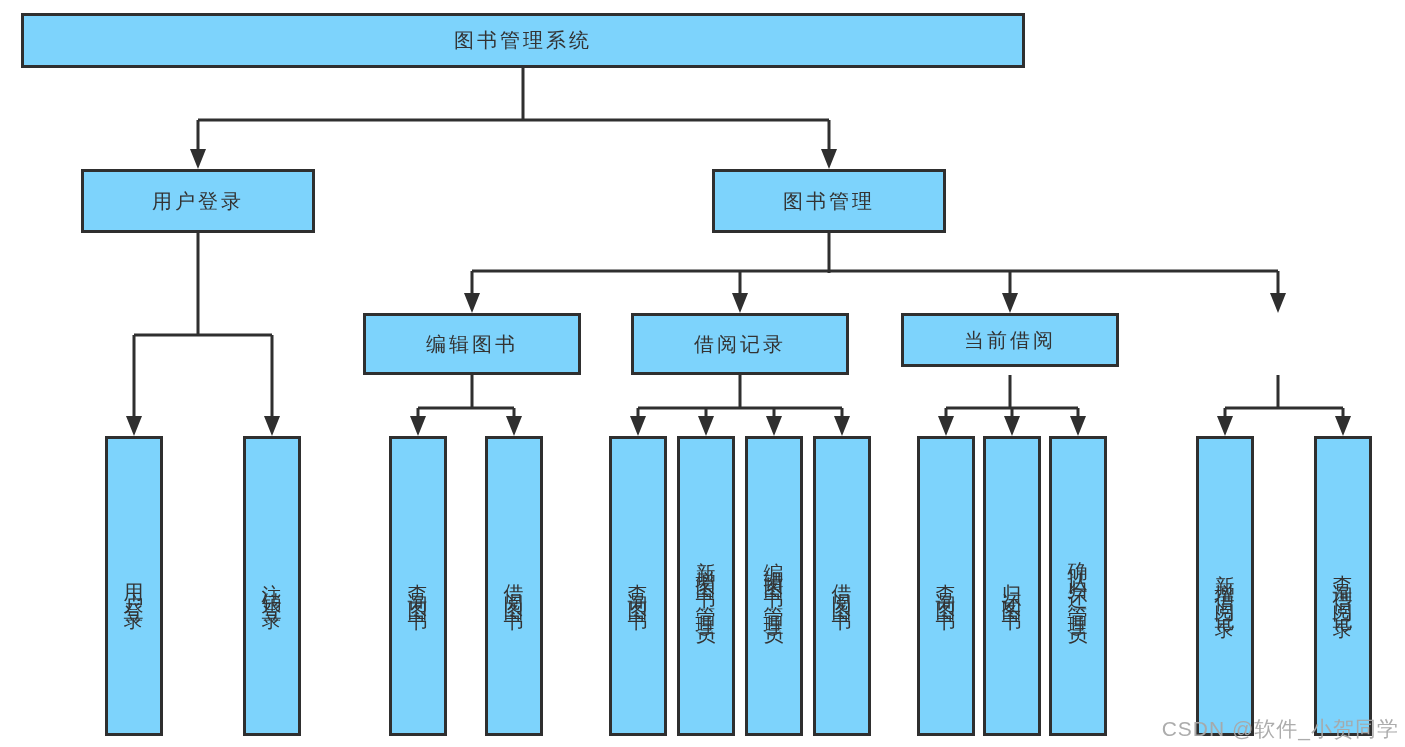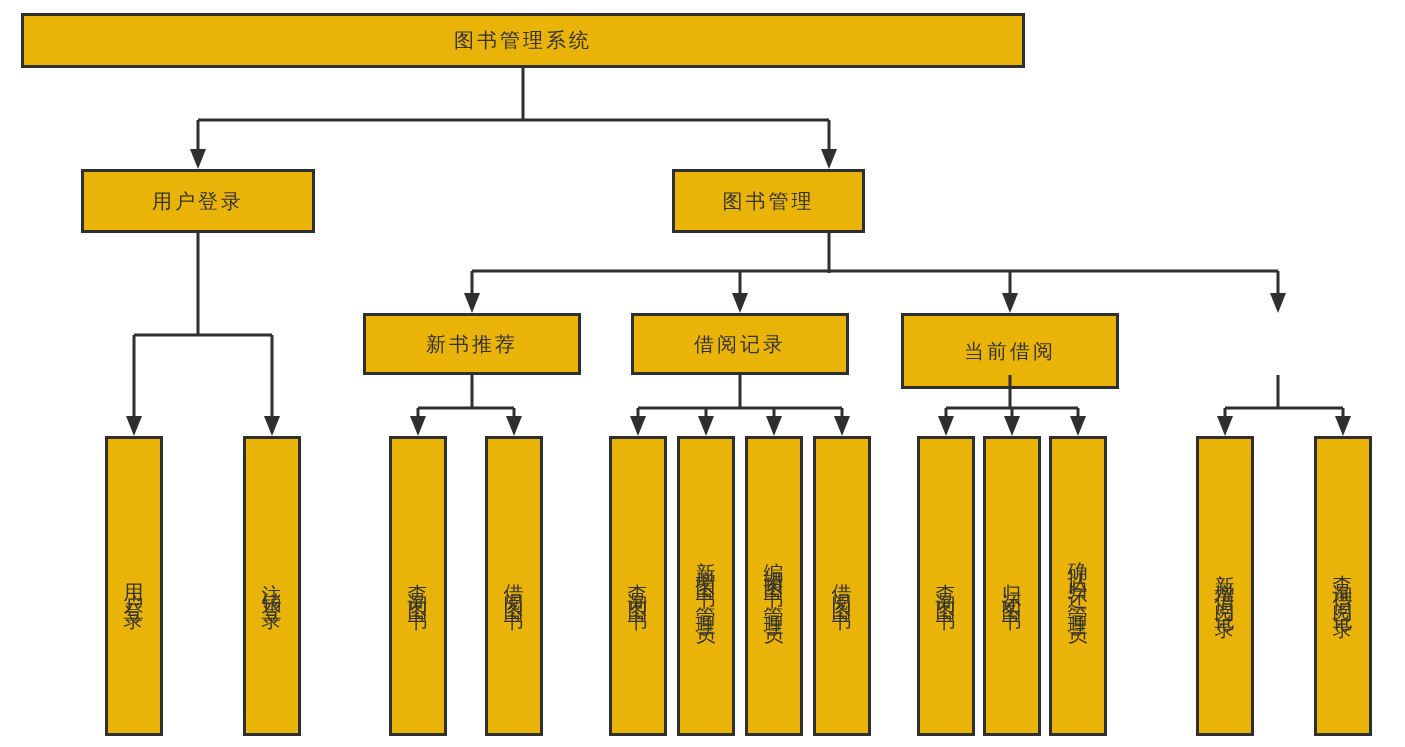--- a/index.html
+++ b/index.html
@@ -7,21 +7,21 @@
     position:relative;
     width:1405px;height:747px;
     background:#ffffff;
     font-family:"Liberation Sans","DejaVu Sans",sans-serif;
     overflow:hidden;
   }
   .b{
     position:absolute;
     box-sizing:border-box;
     border:3px solid #2f2f2f;
-    background:#eab308;
+    background:#7dd3fc;
     display:flex;
     align-items:center;
     justify-content:center;
     color:#333333;
   }
   .lbl{
     font-size:20px;
     letter-spacing:3px;
     color:#333333;
     white-space:nowrap;
@@ -58,31 +58,31 @@
 
 <div id="canvas">
 
   <div class="b" style="left:21px;top:13px;width:1004px;height:55px">
     <span class="lbl">图书管理系统</span>
   </div>
 
   <div class="b" style="left:81px;top:169px;width:234px;height:64px">
     <span class="lbl">用户登录</span>
   </div>
-  <div class="b" style="left:672px;top:169px;width:193px;height:64px">
+  <div class="b" style="left:712px;top:169px;width:234px;height:64px">
     <span class="lbl">图书管理</span>
   </div>
 
   <div class="b" style="left:363px;top:313px;width:218px;height:62px">
-    <span class="lbl">新书推荐</span>
+    <span class="lbl">编辑图书</span>
   </div>
   <div class="b" style="left:631px;top:313px;width:218px;height:62px">
     <span class="lbl">借阅记录</span>
   </div>
-  <div class="b" style="left:901px;top:313px;width:218px;height:76px">
+  <div class="b" style="left:901px;top:313px;width:218px;height:54px">
     <span class="lbl">当前借阅</span>
   </div>
 
   <div class="b" style="left:105px;top:436px;width:58px;height:300px">
     <span class="lbl vt">用户登录</span>
   </div>
   <div class="b" style="left:243px;top:436px;width:58px;height:300px">
     <span class="lbl vt">注销登录</span>
   </div>
 
@@ -175,14 +175,15 @@
   <div class="ah" style="left:1012px;top:416px"></div>
   <div class="ah" style="left:1078px;top:416px"></div>
 
   <div class="ln v" style="left:1278px;top:375px;height:34px"></div>
   <div class="ln h" style="left:1225px;top:408px;width:118px"></div>
   <div class="ln v" style="left:1225px;top:408px;height:15px"></div>
   <div class="ln v" style="left:1343px;top:408px;height:15px"></div>
   <div class="ah" style="left:1225px;top:416px"></div>
   <div class="ah" style="left:1343px;top:416px"></div>
 
+  <div class="wm">CSDN @软件_小贺同学</div>
 
 </div>
 
 </body></html>

